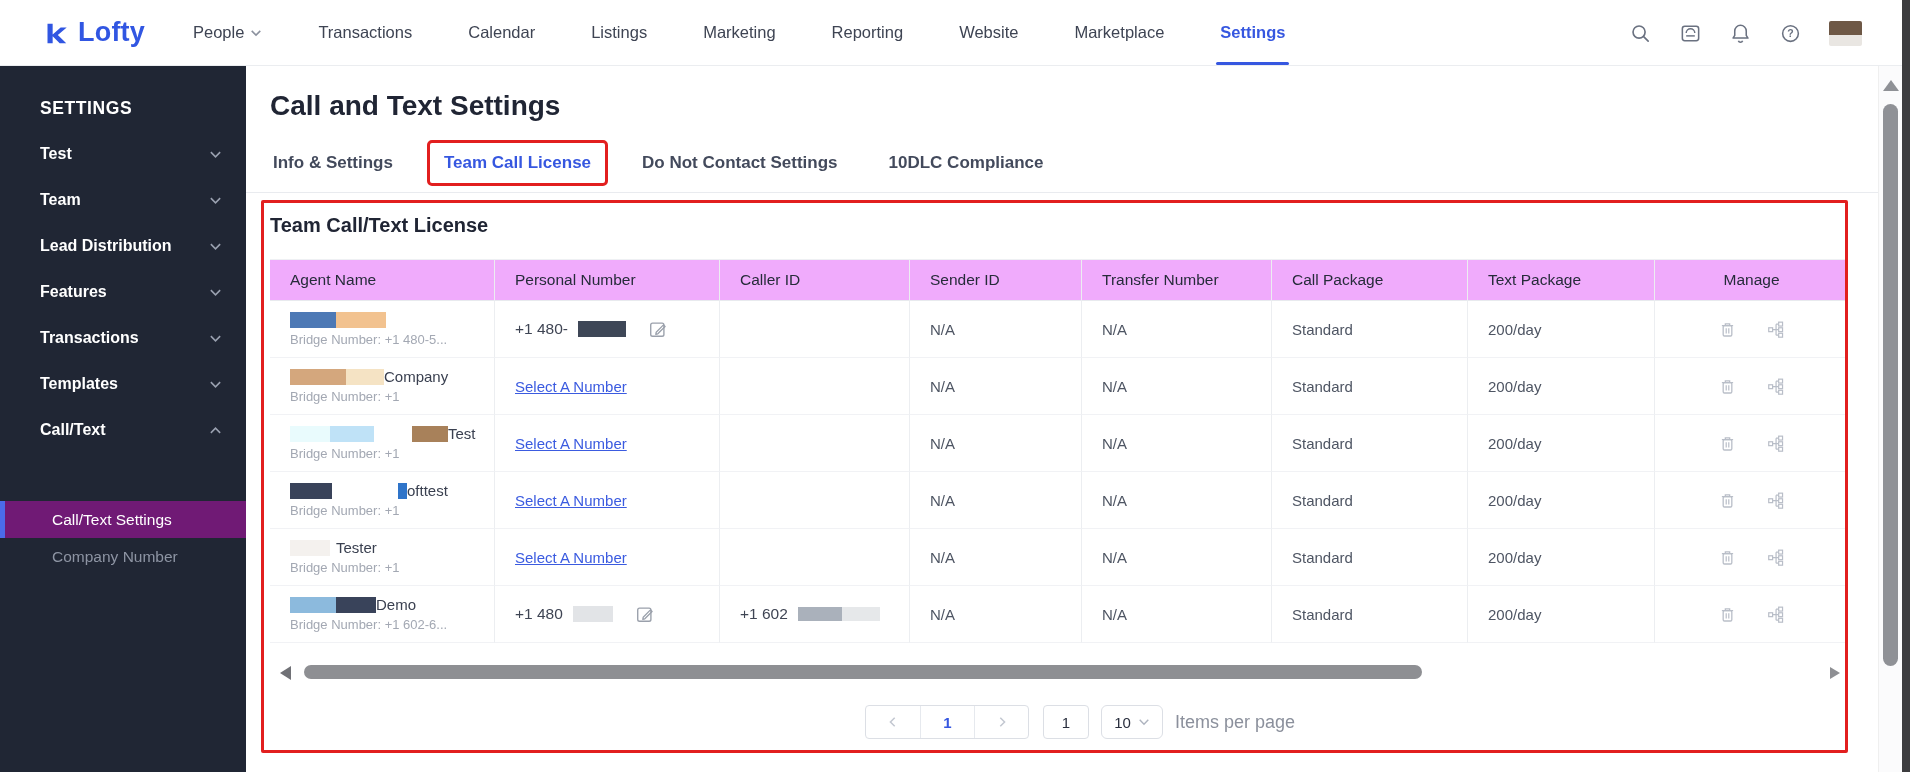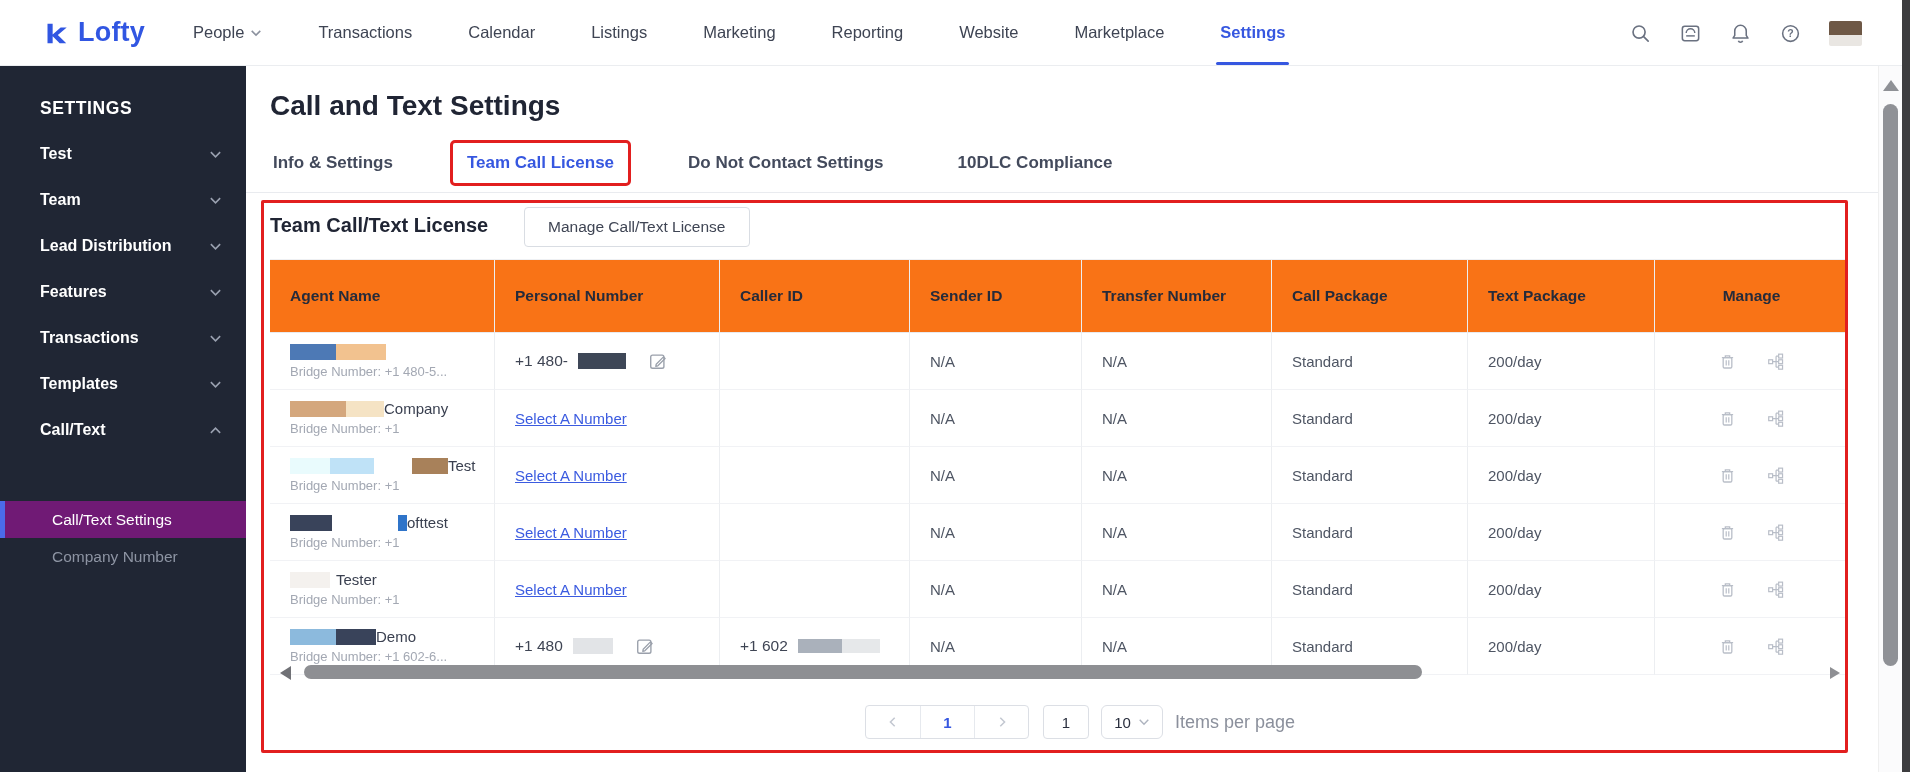--- a/index.html
+++ b/index.html
@@ -38,38 +38,38 @@
                 color:#fff; font-size:16px; font-weight:700; cursor:pointer; }
   .side-group .chev { margin-left:auto; width:13px; height:13px; }
   .side-sub { height:37px; display:flex; align-items:center; padding-left:52px; font-size:15.5px; cursor:pointer; position:relative; }
   .side-sub.active { background:#701a75; color:#fff;margin-top:48px; }
   .side-sub.active::before { content:""; position:absolute; left:0; top:0; bottom:0; width:5px; background:#4b6bea; }
   .side-sub.inactive { color:#8d94a3; }
 
   
   .main { position:absolute; left:246px; top:66px; width:1632px; height:706px; background:#fff; }
   .page-title { position:absolute; left:24px; top:24px; font-size:28px; font-weight:700; color:#202534; }
-  .tabs { position:absolute; left:10px; top:74px; display:flex; gap:40px; align-items:center; }
+  .tabs { position:absolute; left:10px; top:74px; display:flex; gap:17px; align-items:center; }
   .tab { padding:10px 14px; font-size:17px; font-weight:700; color:#434a5c; border:3px solid transparent; border-radius:5px; cursor:pointer; white-space:nowrap; }
   .tab.active { color:#3657e0; border-color:#e21f1f; }
   .tabs-divider { position:absolute; left:0; right:0; top:126px; height:1px; background:#e9ebef; }
 
   .annotation-box { position:absolute; left:15px; top:134px; width:1587px; height:553px;
                     border:3px solid #e21f1f; border-radius:2px; pointer-events:none; z-index:4; }
 
   .section-title { position:absolute; left:24px; top:148px; font-size:20px; font-weight:700; color:#202534; }
   .manage-btn { position:absolute; left:278px; top:141px; height:40px; padding:0 23px; background:#fff;
                 border:1px solid #d9dde3; border-radius:4px; font-size:15.5px; color:#3f4554;
                 display:flex; align-items:center; cursor:pointer; font-family:inherit; }
 
   
   .table { position:absolute; left:24px; top:193px; width:1578px;
            display:grid; grid-template-columns:224px 225px 190px 172px 190px 196px 187px 194px; }
-  .th { height:74px; display:flex; align-items:center; padding-left:20px; font-size:15.5px; font-weight:700;
-        color:#262b3a; border-top:1px solid #eef0f3; border-bottom:1px solid #e8eaee; background:#f97316; }
+  .th { height:42px; display:flex; align-items:center; padding-left:20px; font-size:15.5px; font-weight:400;
+        color:#262b3a; border-top:1px solid #eef0f3; border-bottom:1px solid #e8eaee; background:#f0abfc; }
   .th.center { justify-content:center; padding-left:0; }
   .td { height:57px; display:flex; align-items:center; padding-left:20px; font-size:15px; color:#4e5563;
         border-bottom:1px solid #f1f2f5; background:#fff; }
   .vline { border-left:1px solid #eceef1; }
   .name-td { flex-direction:column; align-items:flex-start; justify-content:center; gap:4px; }
   .name-line { display:flex; align-items:center; font-size:15px; color:#3a4050; line-height:17px; }
   .bridge { font-size:13px; color:#a3a8b3; }
   .blk { display:inline-block; height:16px; }
   .blocks { display:inline-flex; align-items:center; }
   .blocks-sm .blk { height:14px; }
@@ -232,21 +232,20 @@
       <div class="tab"><span>Info &amp; Settings</span></div>
       <div class="tab active"><span>Team Call License</span></div>
       <div class="tab"><span>Do Not Contact Settings</span></div>
       <div class="tab"><span>10DLC Compliance</span></div>
     </div>
     <div class="tabs-divider"></div>
 
     <div class="annotation-box"></div>
 
     <div class="section-title">Team Call/Text License</div>
-    <button class="manage-btn">Manage Call/Text License</button>
 
     <div class="table">
 
       <div class="th">Agent Name</div>
       <div class="th vline">Personal Number</div>
       <div class="th vline">Caller ID</div>
       <div class="th vline">Sender ID</div>
       <div class="th vline">Transfer Number</div>
       <div class="th vline">Call Package</div>
       <div class="th vline">Text Package</div>

